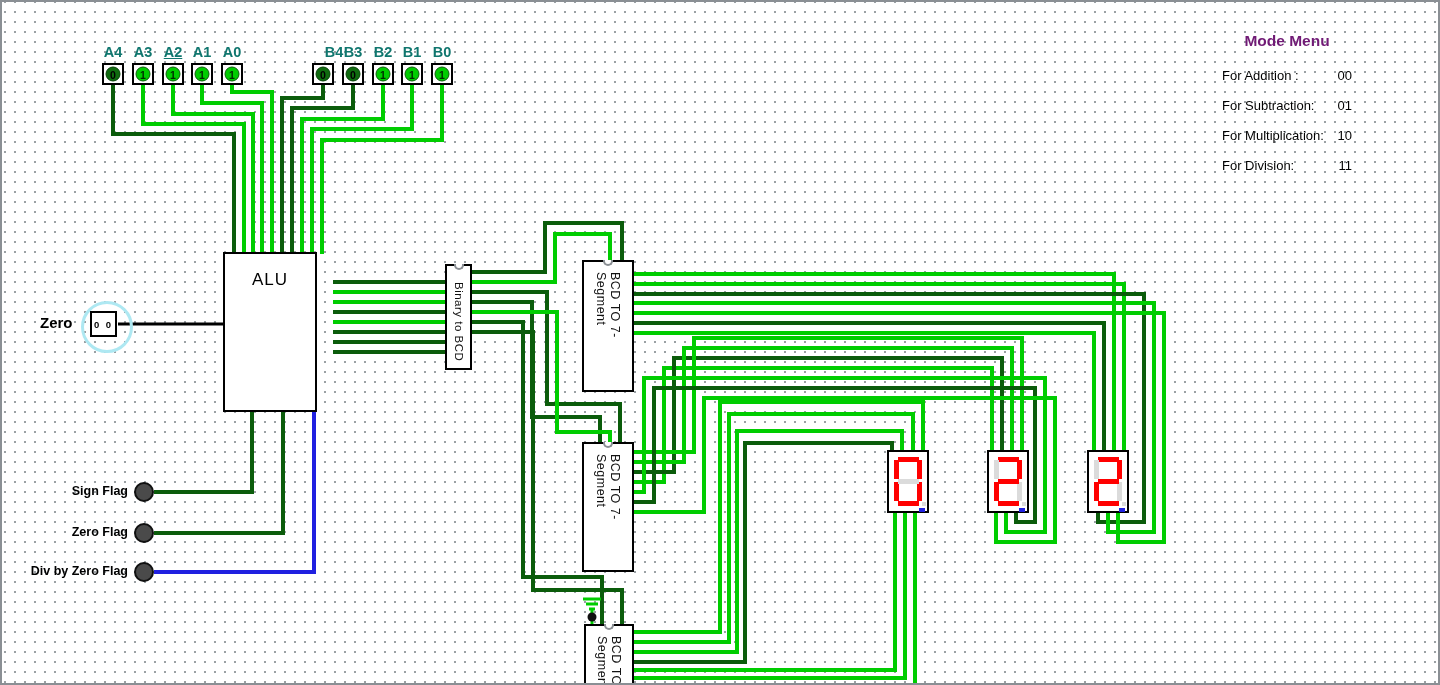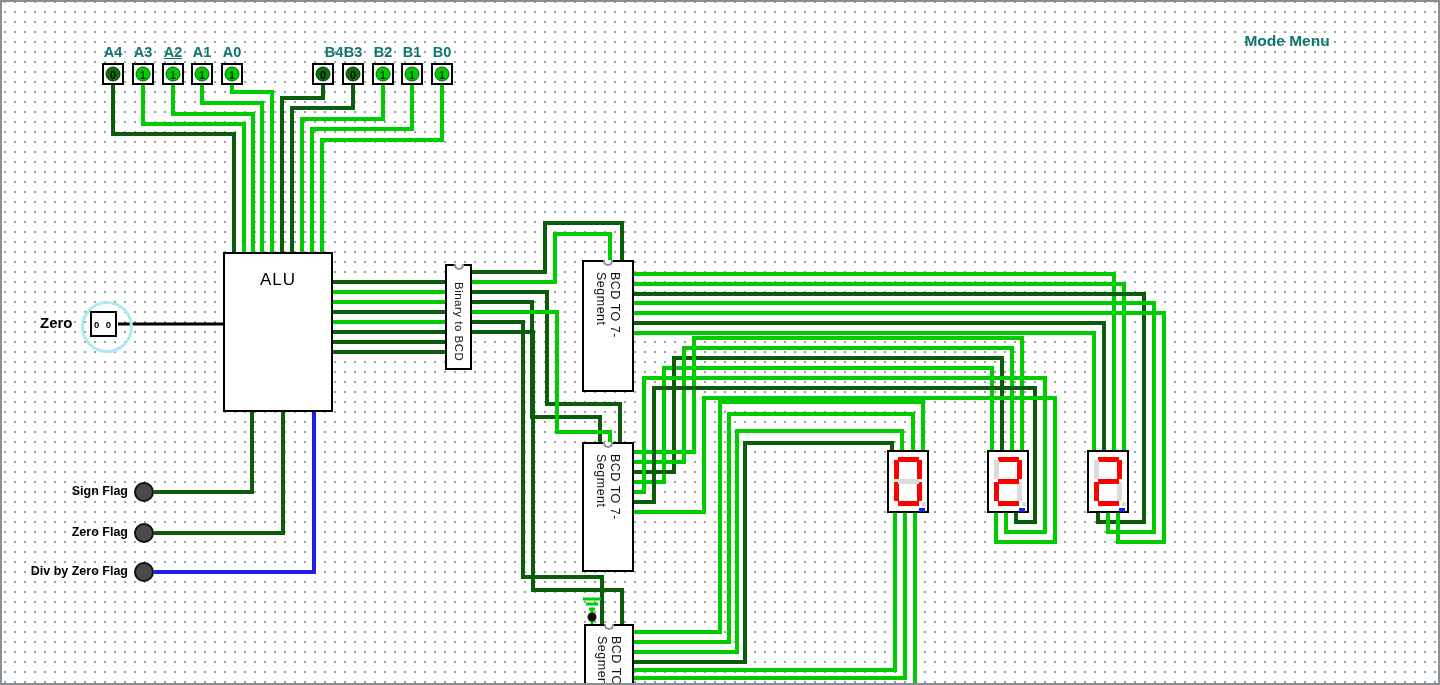--- a/index.html
+++ b/index.html
@@ -58,21 +58,21 @@
     position:absolute;left:88px;top:309px;width:27px;height:26px;
     border:2px solid #000;box-sizing:border-box;background:#fff;
     display:flex;align-items:center;justify-content:center;
     font-size:9.5px;font-weight:bold;color:#000;letter-spacing:2px;
   }
   .selring{
     position:absolute;left:79px;top:299px;width:46px;height:46px;
     border:3px solid var(--sel);border-radius:50%;
   }
   .menu{position:absolute;left:1220px;top:30px;width:130px;}
-  .menu .title{font-size:15.5px;font-weight:bold;color:#0f766e;text-align:center;margin-bottom:18px;}
+  .menu .title{font-size:15.5px;font-weight:bold;color:#701a75;text-align:center;margin-bottom:18px;}
   .menu .row{display:flex;justify-content:space-between;font-size:13px;color:#000;margin-bottom:15px;white-space:nowrap;}
   .disp{position:absolute;width:42px;height:63px;border:2px solid #000;background:#fff;box-sizing:border-box;}
   .seg{position:absolute;background:var(--off);}
   .seg.on{background:var(--on);}
   .seg-a{left:9px;top:5px;width:21px;height:5px;}
   .seg-f{left:5px;top:8px;width:5px;height:19px;}
   .seg-b{left:28px;top:8px;width:5px;height:19px;}
   .seg-g{left:9px;top:27px;width:21px;height:5px;}
   .seg-e{left:5px;top:30px;width:5px;height:19px;}
   .seg-c{left:28px;top:30px;width:5px;height:19px;}
@@ -168,21 +168,21 @@
     <line x1="587" y1="607" x2="593" y2="607" stroke="var(--hi)" stroke-width="3"></line>
     <polyline class="w hi thin" points="590,607 590,624"></polyline>
     <circle cx="590" cy="615" r="4.5" fill="#101010"></circle>
   </g>
 
   <g stroke="#8a8f94" stroke-width="2.5" fill="#fff">
     <path d="M270,251 A6,6 0 0 0 282,251"></path>
   </g>
 </svg>
 
-<div class="icbox" style="left:221px;top:250px;width:110px;height:160px;">
+<div class="icbox" style="left:221px;top:250px;width:94px;height:160px;">
   <div class="alu-label">ALU</div>
 </div>
 
 <div class="icbox" style="left:443px;top:262px;width:27px;height:106px;">
   <div class="notch"></div>
   <div class="ic-vtext" style="font-size:11.5px;justify-content:center;">Binary to BCD</div>
 </div>
 
 <div class="icbox" style="left:580px;top:258px;width:52px;height:132px;">
   <div class="notch"></div>
@@ -282,13 +282,31 @@
       <div class="seg seg-e on"></div>
       <div class="seg seg-f"></div>
       <div class="seg seg-g on"></div>
       <div class="seg seg-dp"></div>
       <div class="dp-pin"></div>
     </div>
   </div>
 
 <div class="menu">
   <div class="title">Mode Menu</div>
+  <div id="menu-rows">
+      <div class="row">
+        <span>For Addition :</span>
+        <span>00</span>
+      </div>
+      <div class="row">
+        <span>For Subtraction:</span>
+        <span>01</span>
+      </div>
+      <div class="row">
+        <span>For Multiplication:</span>
+        <span>10</span>
+      </div>
+      <div class="row">
+        <span>For Division:</span>
+        <span>11</span>
+      </div>
+    </div>
 </div>
 
 </body></html>

